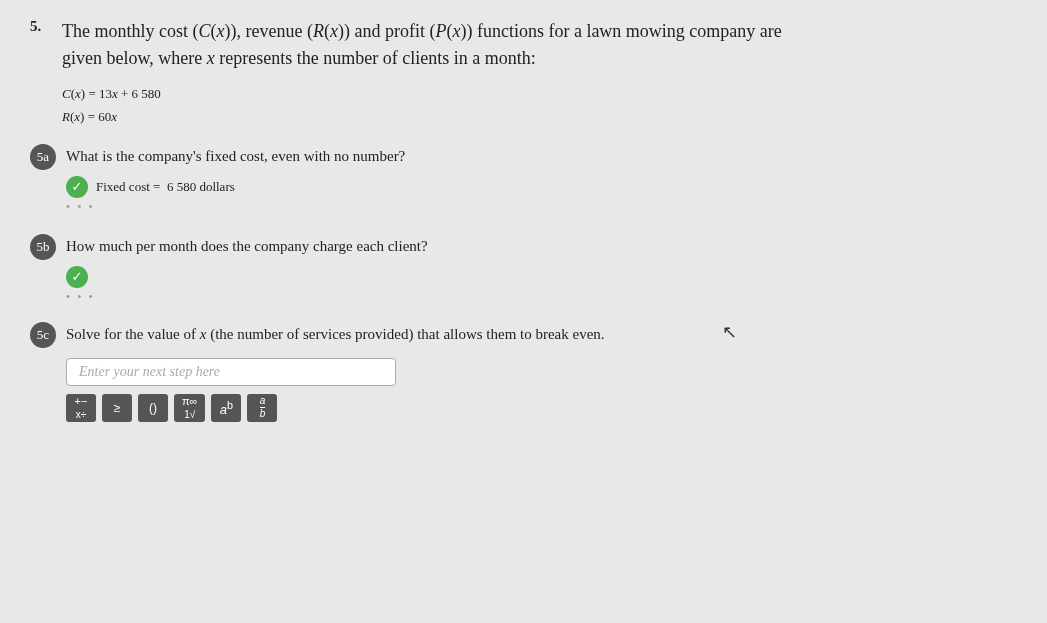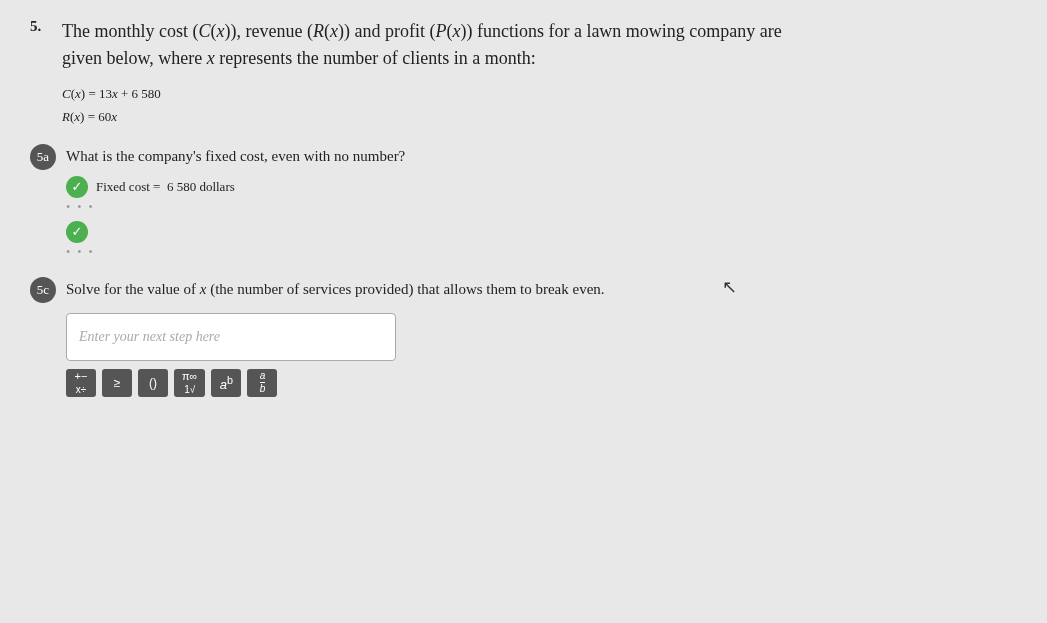--- a/index.html
+++ b/index.html
@@ -107,21 +107,21 @@
     }
 
     .section-5c {
       margin-top: 16px;
     }
 
     .input-box {
       margin-left: 36px;
       margin-top: 10px;
       width: 330px;
-      height: 48px;
+      height: 28px;
       border: 1.5px solid #aaa;
       border-radius: 4px;
       background: white;
       display: flex;
       align-items: center;
       padding: 0 12px;
     }
 
     .input-placeholder {
       color: #aaa;
@@ -196,20 +196,24 @@
   <div class="sub-question">
     <div class="sub-label">5a</div>
     <div class="sub-text">What is the company's fixed cost, even with no number?</div>
   </div>
   <div class="answer-row">
     <div class="check-icon">✓</div>
     <span class="answer-text">Fixed cost = &nbsp;6 580 dollars</span>
   </div>
   <div class="dots">• • •</div>
 
+  <div class="sub-question" style="margin-top:18px;">
+    <div class="sub-label">5b</div>
+    <div class="sub-text">How much per month does the company charge each client?</div>
+  </div>
   <div class="answer-row">
     <div class="check-icon">✓</div>
   </div>
   <div class="dots">• • •</div>
 
   <div class="section-5c section-row">
     <div class="sub-question">
       <div class="sub-label">5c</div>
       <div class="sub-text">Solve for the value of <span class="math">x</span> (the number of services provided) that allows them to break even.</div>
     </div>

